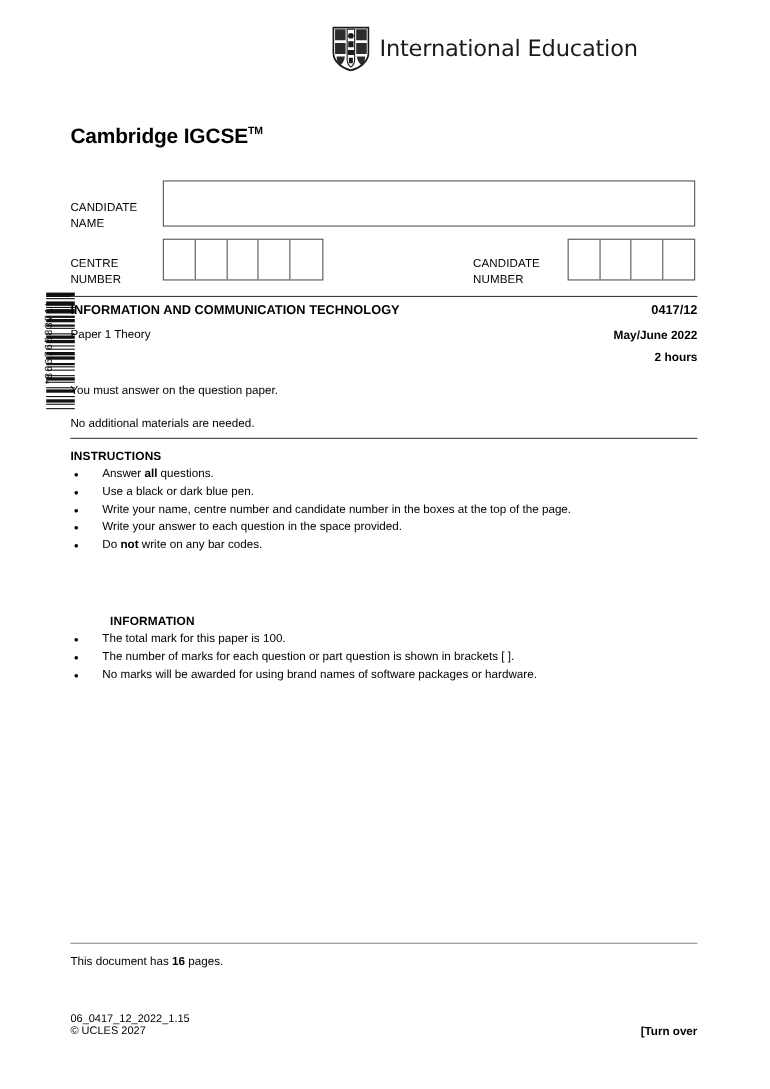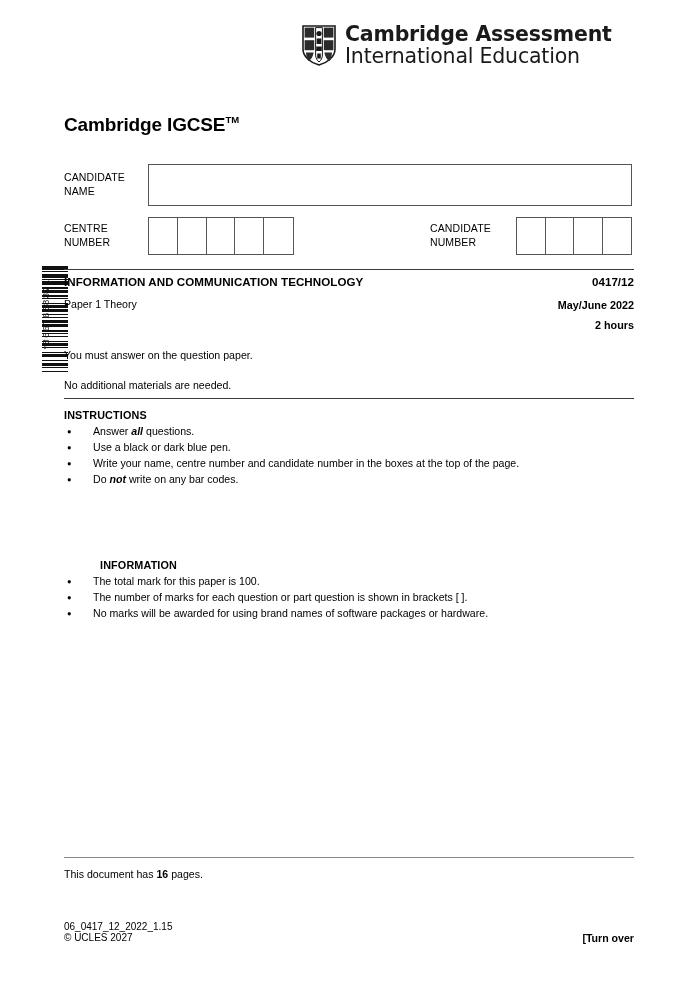--- a/index.html
+++ b/index.html
@@ -98,20 +98,21 @@
   .field-row {
     position: absolute;
     display: flex;
     align-items: flex-start;
   }
   .field-label {
     font-size: 10.5px;
     line-height: 13.5px;
     letter-spacing: 0.1px;
     white-space: pre-line;
+    margin-top: 12px;
   }
   .namebox {
     position: absolute;
     left: 148px;
     top: 164px;
     width: 484px;
     height: 42px;
     border: 1.4px solid #555;
     box-sizing: border-box;
     background: #fff;
@@ -229,21 +230,21 @@
     white-space: nowrap;
   }
   .bullets li::before {
     content: "\25CF";
     position: absolute;
     left: 3px;
     top: -0.5px;
     font-size: 7.5px;
     line-height: 17px;
   }
-  .bullets b { font-weight: 700; font-style: italic; }
+  .bullets b { font-weight: 700; }
 
   #instructions-head { top: 409px; }
   #instructions-list { top: 423px; }
   #information-head  { top: 559px; margin-left: 36px; }
   #information-list  { top: 573px; }
 
   
   .pages-line {
     position: absolute;
     left: 64px;
@@ -280,21 +281,20 @@
     <path d="M21.8 15.2 H31.4 V25.2 H21.8 Z" fill="#2b2b2b"></path>
     <path d="M13.6 2.6 H20.4 V30 C20.4 33 18.8 35.6 17 37 C15.2 35.6 13.6 33 13.6 30 Z" fill="#ffffff" stroke="#1a1a1a" stroke-width="1"></path>
     <circle cx="17" cy="8.5" r="2.6" fill="#1a1a1a"></circle>
     <path d="M14.6 13.5 H19.4 V19 H14.6 Z" fill="#1a1a1a"></path>
     <path d="M14.2 21.5 H19.8 V26 H14.2 Z" fill="#1a1a1a"></path>
     <path d="M4 27.4 H11.6 C11.2 31.4 9 34.4 6.6 36 C5 34 4.2 31 4 27.4 Z" fill="#2b2b2b"></path>
     <path d="M22.4 27.4 H30 C29.8 31 29 34 27.4 36 C25 34.4 22.8 31.4 22.4 27.4 Z" fill="#2b2b2b"></path>
     <path d="M15.2 28.5 H18.8 V33.5 H15.2 Z" fill="#1a1a1a"></path>
   </svg>
   <div class="logo-words">
-    <div class="logo-line1">Cambridge Assessment</div>
     <div class="logo-line2">International Education</div>
   </div>
 </div>
 
 <div class="qual-title">
   <span>Cambridge IGCSE</span><span class="tm">TM</span>
 </div>
 
 <div class="barcode-wrap">
   <div class="barcode-text">*8667658371*</div>
@@ -398,20 +398,21 @@
 <div class="note note-1">You must answer on the question paper.</div>
 <div class="note note-2">No additional materials are needed.</div>
 
 <div class="rule" style="top:398px"></div>
 
 <div class="sect-head" id="instructions-head">INSTRUCTIONS</div>
 <ul class="bullets" id="instructions-list">
     <li><span>Answer </span><b>all</b><span> questions.</span></li>
     <li><span>Use a black or dark blue pen.</span></li>
     <li><span>Write your name, centre number and candidate number in the boxes at the top of the page.</span></li>
+    <li><span>Write your answer to each question in the space provided.</span></li>
     <li><span>Do </span><b>not</b><span> write on any bar codes.</span></li>
   </ul>
 
 <div class="sect-head" id="information-head">INFORMATION</div>
 <ul class="bullets" id="information-list">
     <li><span>The total mark for this paper is 100.</span></li>
     <li><span>The number of marks for each question or part question is shown in brackets [  ].</span></li>
     <li><span>No marks will be awarded for using brand names of software packages or hardware.</span></li>
   </ul>
 

